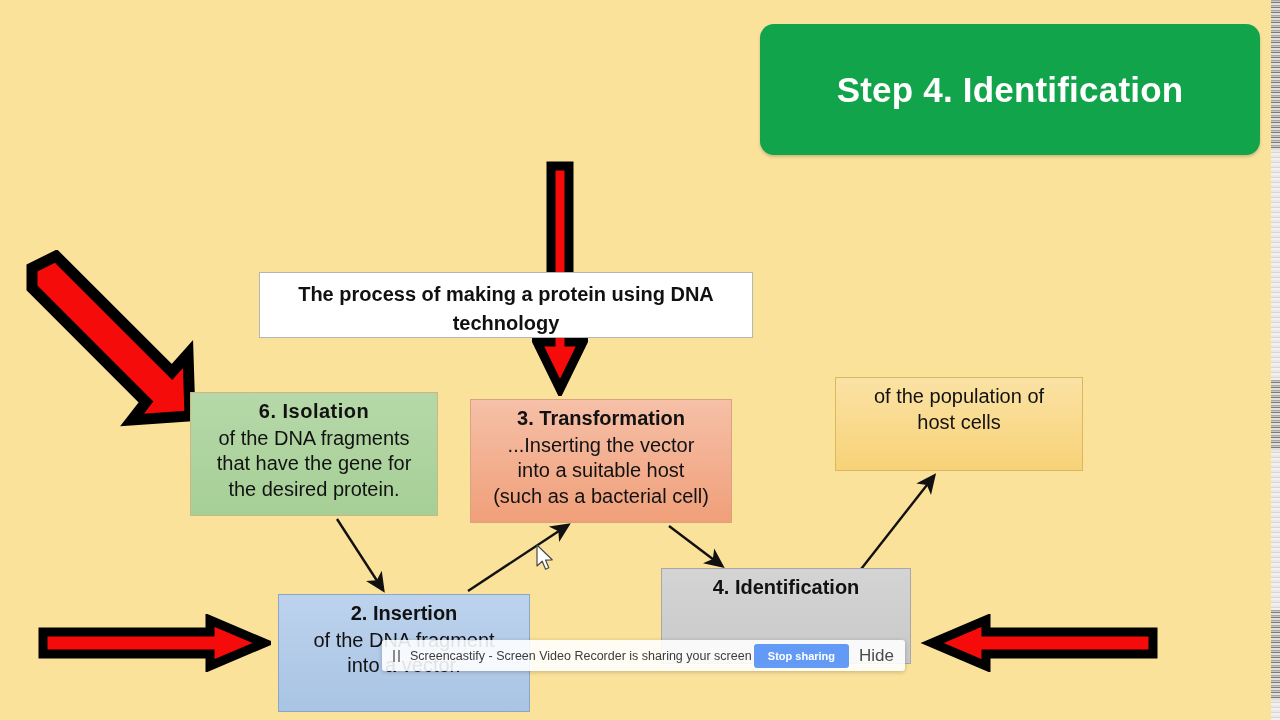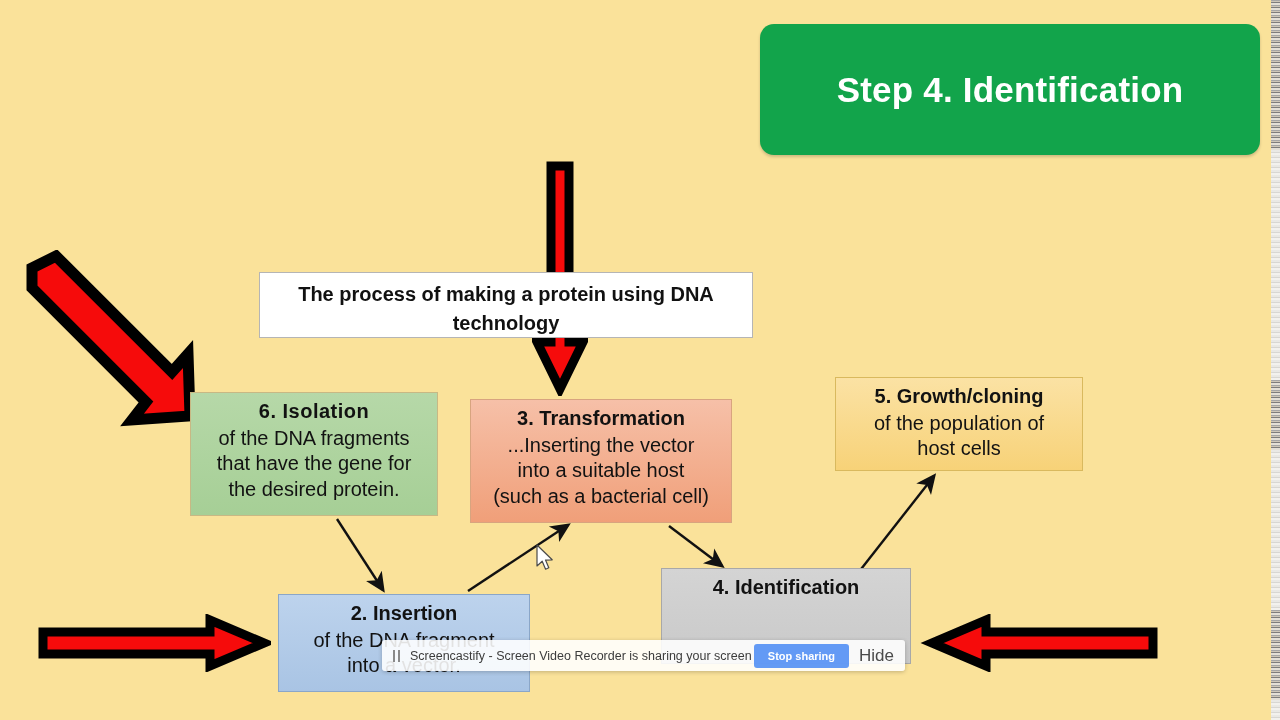--- a/index.html
+++ b/index.html
@@ -131,21 +131,21 @@
     border: 1px solid #d8a47f;
   }
 
   #box5 {
     left: 835px; top: 377px; width: 248px; height: 94px;
     background: linear-gradient(to bottom, #fbe2a4 0%, #f7d278 100%);
     border: 1px solid #d9b95e;
   }
 
   #box2 {
-    left: 278px; top: 594px; width: 252px; height: 98px;
+    left: 278px; top: 594px; width: 252px; height: 118px;
     background: linear-gradient(to bottom, #bdd3ed 0%, #a9c4e4 100%);
     border: 1px solid #8aa6c8;
   }
 
   #box4 {
     left: 661px; top: 568px; width: 250px; height: 96px;
     background: linear-gradient(to bottom, #d4d4d4 0%, #c9c9c9 100%);
     border: 1px solid #a8a8a8;
   }
 
@@ -288,21 +288,20 @@
   </div>
 
   <div class="step-box" id="box3">
     <span class="hd">3. Transformation</span>
     <span class="bd">...Inserting the vector
 into a suitable host
 (such as a bacterial cell)</span>
   </div>
 
   <div class="step-box" id="box5">
-    <span class="hd">5. Growth/cloning</span>
     <span class="bd">of the population of
 host cells</span>
   </div>
 
   <div class="step-box" id="box2">
     <span class="hd">2. Insertion</span>
     <span class="bd">of the DNA fragment
 into a vector.</span>
   </div>
 

